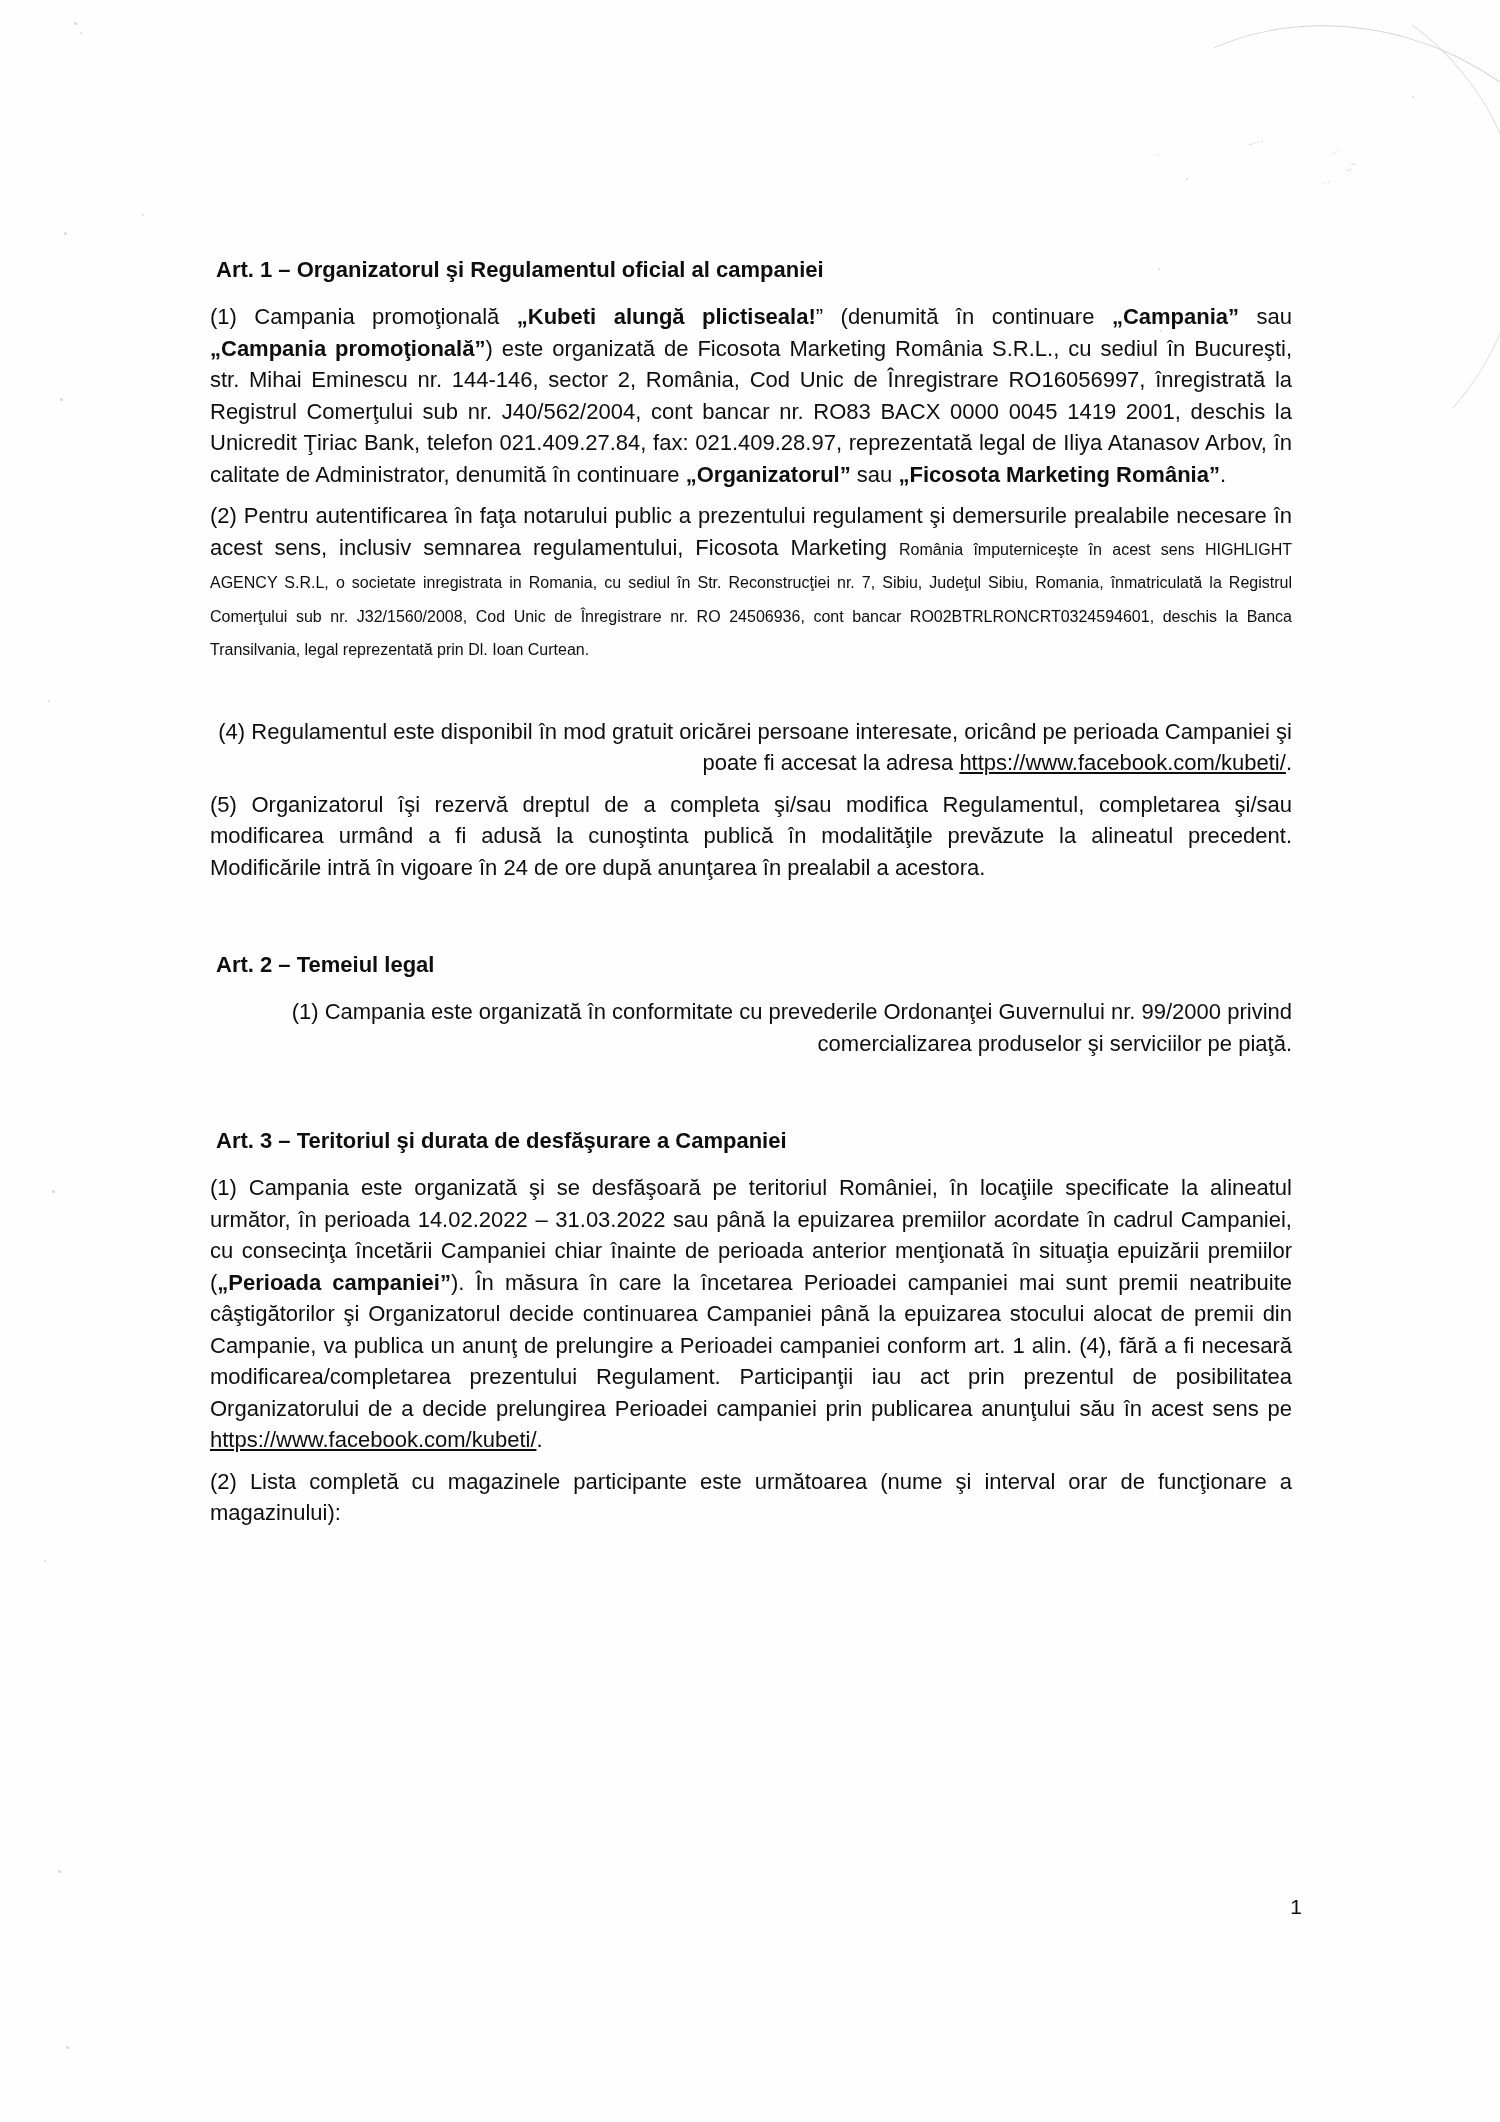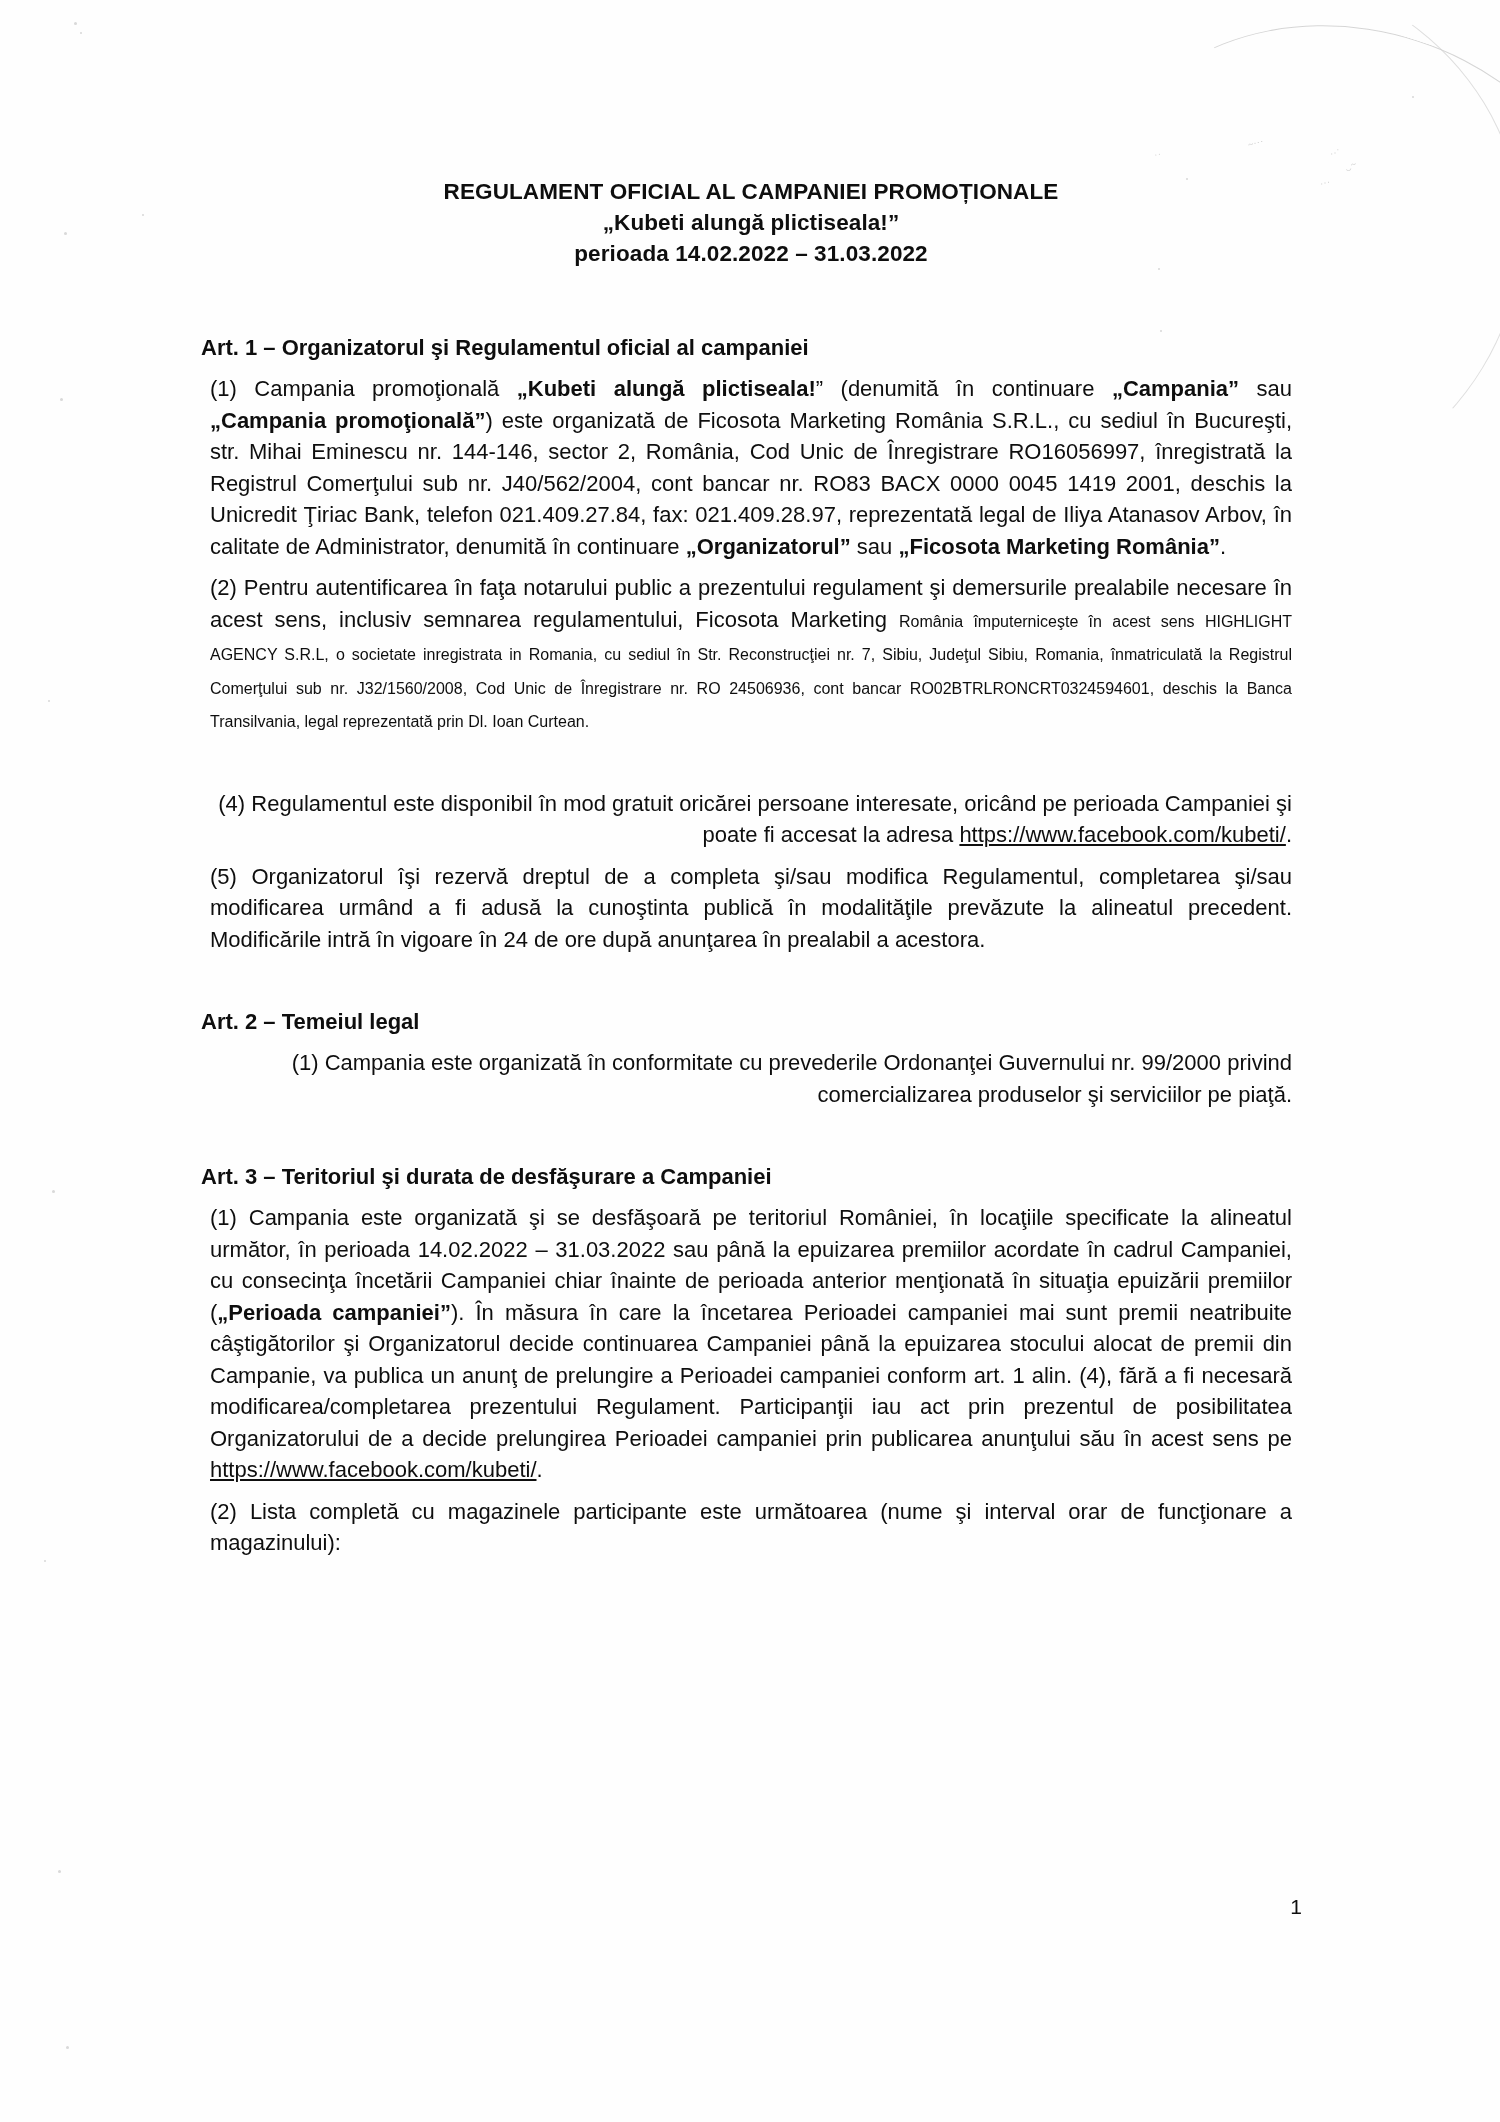--- a/index.html
+++ b/index.html
@@ -73,21 +73,21 @@
   }
   .doc-title .l1 { display: block; }
   .doc-title .l2 { display: block; }
   .doc-title .l3 { display: block; }
 
   
   .art-head {
     font-weight: bold;
     font-size: 22px;
     line-height: 31px;
-    margin: 1px;
+    margin: 16px;
   }
   p.body {
     margin: 10px;
     font-size: 22px;
     line-height: 31.5px;
     text-align: justify;
     text-justify: inter-word;
     hyphens: none;
   }
   p.body.nojust { text-align: right; }
@@ -134,25 +134,20 @@
   <div class="speckle" style="left:66px;  top:2046px;width:3px; height:3px;"></div>
   <div class="speckle" style="left:1186px;top:178px; width:2px; height:2px;"></div>
   <div class="speckle" style="left:1412px;top:96px;  width:2px; height:2px;"></div>
   <div class="speckle" style="left:1158px;top:268px; width:2px; height:2px;"></div>
   <div class="speckle" style="left:1160px;top:330px; width:2px; height:2px;"></div>
 
   <div id="content">
 
     <div style="height:176px"></div>
 
-    <div class="doc-title">
-      <span class="l1">REGULAMENT OFICIAL AL CAMPANIEI PROMOȚIONALE</span>
-      <span class="l2">„Kubeti alungă plictiseala!”</span>
-      <span class="l3">perioada 14.02.2022 – 31.03.2022</span>
-    </div>
 
     <div class="gap-lg" style="height:62px"></div>
 
     <div class="art-head">Art. 1 – Organizatorul şi Regulamentul oficial al campaniei</div>
 
     <p class="body"><span>(1) Campania promoţională </span><b>„Kubeti alungă plictiseala!</b><span>” (denumită în continuare </span><b>„Campania”</b><span> sau </span><b>„Campania promoţională”</b><span>) este organizată de Ficosota Marketing România S.R.L., cu sediul în Bucureşti, str. Mihai Eminescu nr. 144-146, sector 2, România, Cod Unic de Înregistrare RO16056997, înregistrată la Registrul Comerţului sub nr. J40/562/2004, cont bancar nr. RO83 BACX 0000 0045 1419 2001, deschis la Unicredit Ţiriac Bank, telefon 021.409.27.84, fax: 021.409.28.97, reprezentată legal de Iliya Atanasov Arbov, în calitate de Administrator, denumită în continuare </span><b>„Organizatorul”</b><span> sau </span><b>„Ficosota Marketing România”</b><span>.</span></p>
 
     <p class="body"><span>(2) Pentru autentificarea în faţa notarului public a prezentului regulament şi demersurile prealabile necesare în acest sens, inclusiv semnarea regulamentului, Ficosota Marketing </span><span class="serif">România împuterniceşte în acest sens HIGHLIGHT AGENCY S.R.L, o societate inregistrata in Romania, cu sediul în Str. Reconstrucţiei nr. 7, Sibiu, Judeţul Sibiu, Romania, înmatriculată la Registrul Comerţului sub nr. J32/1560/2008, Cod Unic de Înregistrare nr. RO 24506936, cont bancar RO02BTRLRONCRT0324594601, deschis la Banca Transilvania, legal reprezentată prin Dl. Ioan Curtean.</span></p>
 
     <div class="gap-md"></div>

